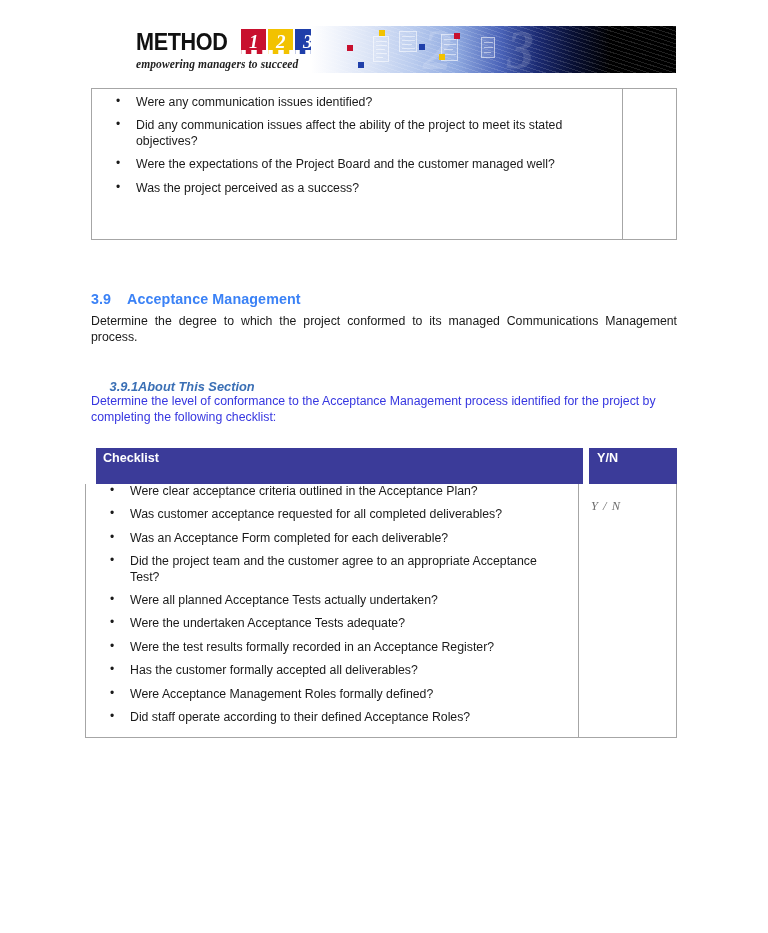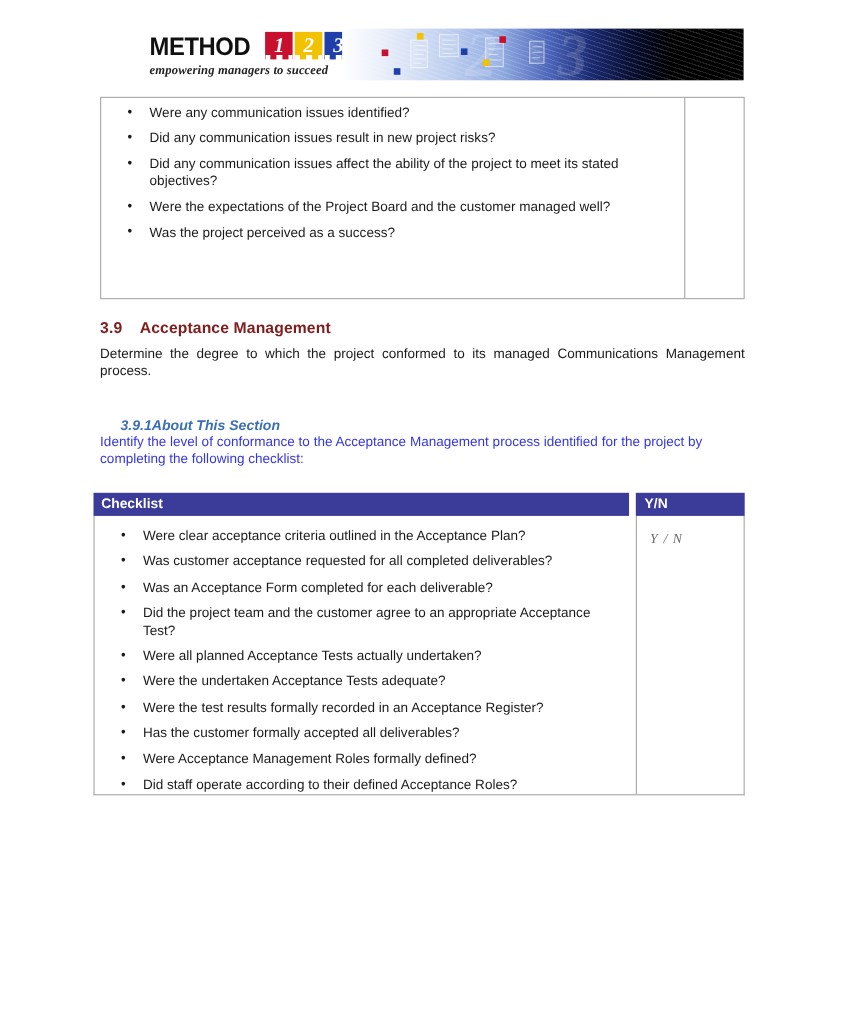--- a/index.html
+++ b/index.html
@@ -175,21 +175,21 @@
     font-size: 12.5px;
     color: #6e6e6e;
     letter-spacing: 1px;
   }
 
   
   .h2 {
     position: absolute;
     font-size: 14.3px;
     font-weight: bold;
-    color: #7f1d1d;
+    color: #3b82f6;
     letter-spacing: 0.1px;
     white-space: nowrap;
   }
   .h2 .num { display: inline-block; width: 36px; }
   .h3 {
     position: absolute;
     font-size: 12.8px;
     font-weight: bold;
     font-style: italic;
     color: #3a6fb5;
@@ -210,22 +210,23 @@
     color: #3636e0;
   }
 
   
   .cl-table {
     position: absolute;
     background: #ffffff;
   }
   .cl-head {
     display: flex;
-    height: 21px;
-    background: #ffffff;
+    height: 36px;
+    background: #ffffff;
+    margin-left: 11px;
   }
   .cl-head-main {
     background: #3b3b99;
     color: #ffffff;
     font-weight: bold;
     font-size: 12.6px;
     line-height: 21px;
     padding-left: 7px;
     flex: 0 0 auto;
   }
@@ -298,57 +299,56 @@
       <div class="sq" style="left:36px; top:19px; background:#c8102e;"></div>
       <div class="sq" style="left:68px; top:4px; background:#f2c200;"></div>
       <div class="sq" style="left:47px; top:36px; background:#1f3faa;"></div>
       <div class="sq" style="left:108px; top:18px; background:#1f3faa;"></div>
       <div class="sq" style="left:143px; top:7px; background:#c8102e;"></div>
       <div class="sq" style="left:128px; top:28px; background:#f2c200;"></div>
     </div>
   </div>
 </div>
 
-<div class="doc-table" style="left:91px; top:88px; width:586px; height:184px;gap:43px;">
+<div class="doc-table" style="left:91px; top:88px; width:586px; height:152px;gap:43px;">
   <div class="col-main" style="width:487px;">
     <ul class="checklist">
       <li>Were any communication issues identified?</li>
-      <li>Did any communication issues result in new project risks?</li>
       <li>Did any communication issues affect the ability of the project to meet its stated objectives?</li>
       <li>Were the expectations of the Project Board and the customer managed well?</li>
       <li>Was the project perceived as a success?</li>
     </ul>
   </div>
   <div class="col-yn">
     <span class="yn-text"></span>
   </div>
 </div>
 
 <h2 class="h2" style="left:91px; top:291px; margin:0;">
   <span class="num">3.9</span><span>Acceptance Management</span>
 </h2>
 
 <p class="body-par" style="left:91px; top:314px; width:586px; margin:0;">Determine the degree to which the project conformed to its managed Communications Management process.</p>
 
 <h3 class="h3" style="left:91px; top:374px; margin:5px;text-align:right;">
   <span class="num">3.9.1</span><span>About This Section</span>
 </h3>
 
-<p class="blue-par" style="left:91px; top:394px; width:588px; margin:0;">Identify the level of conformance to the Acceptance Management process identified for the project by completing the following checklist:</p>
+<p class="blue-par" style="left:91px; top:394px; width:588px; margin:0;">Determine the level of conformance to the Acceptance Management process identified for the project by completing the following checklist:</p>
 
 <div class="cl-table" style="left:85px; top:448px; width:592px;">
 
   <div class="cl-head">
     <div class="cl-head-main" style="width:487px;">Checklist</div>
     <div class="cl-head-gap" style="width:6px;"></div>
     <div class="cl-head-yn">Y/N</div>
   </div>
 
   <div class="cl-body">
-    <div class="col-main" style="width:492px; padding-top:11px;">
+    <div class="col-main" style="width:492px; padding-top:0;">
       <ul class="checklist">
         <li>Were clear acceptance criteria outlined in the Acceptance Plan?</li>
         <li>Was customer acceptance requested for all completed deliverables?</li>
         <li>Was an Acceptance Form completed for each deliverable?</li>
         <li>Did the project team and the customer agree to an appropriate Acceptance Test?</li>
         <li>Were all planned Acceptance Tests actually undertaken?</li>
         <li>Were the undertaken Acceptance Tests adequate?</li>
         <li>Were the test results formally recorded in an Acceptance Register?</li>
         <li>Has the customer formally accepted all deliverables?</li>
         <li>Were Acceptance Management Roles formally defined?</li>

